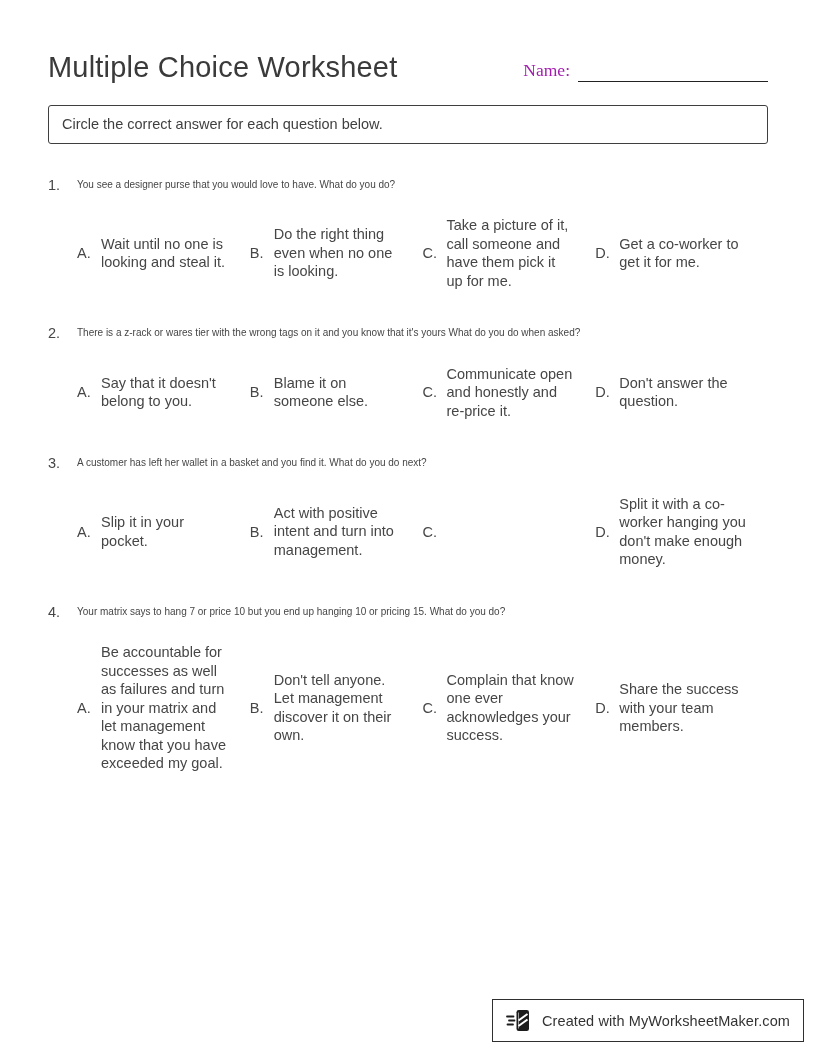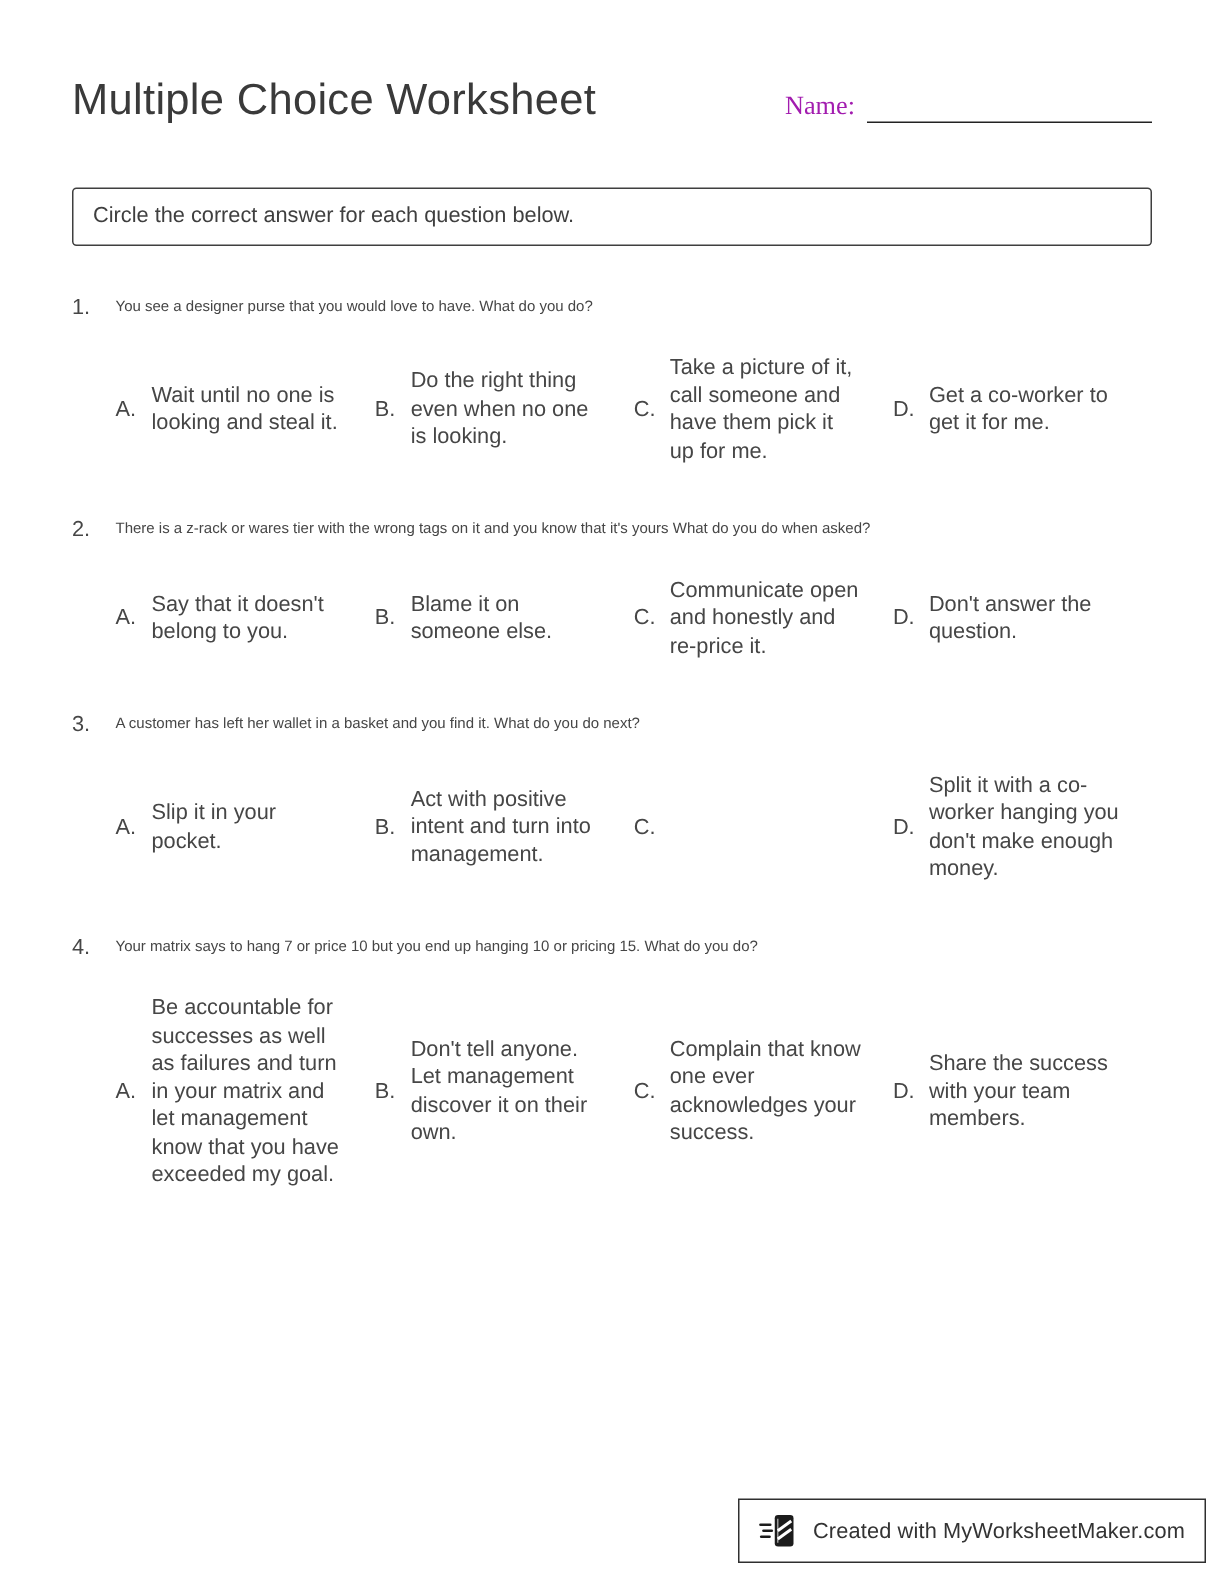--- a/index.html
+++ b/index.html
@@ -40,21 +40,21 @@
   .field-line {
     display: inline-block;
     width: 190px;
     height: 30px;
     margin-left: 8px;
     border-bottom: 1.5px solid #222222;
   }
 
   
   .instructions-box {
-    margin-top: 40px;
+    margin-top: 20px;
     border: 1.5px solid #3f3f3f;
     border-radius: 3px;
     padding: 9px 13px;
     font-size: 14.5px;
     line-height: 1.3;
     color: #3f3f3f;
   }
 
   
   .questions { margin-top: 32px; }

